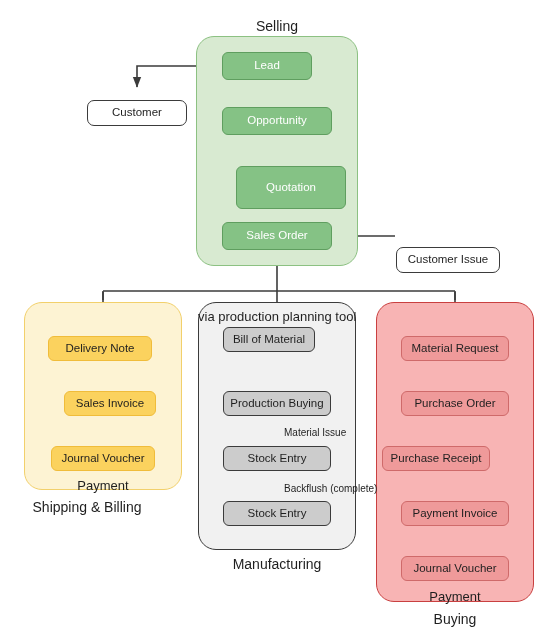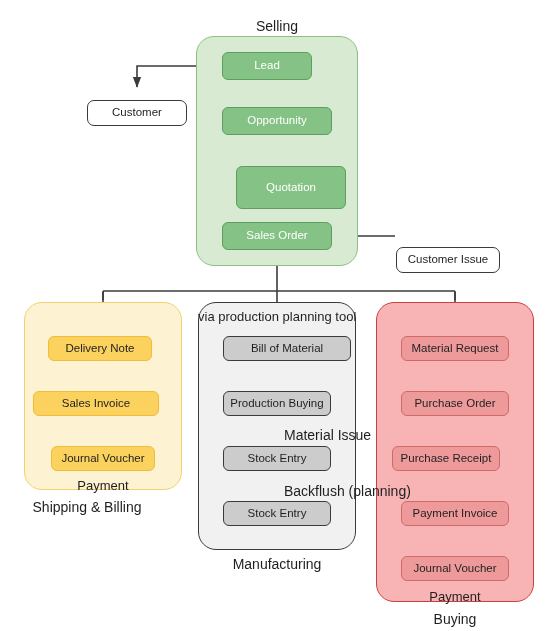--- a/index.html
+++ b/index.html
@@ -95,21 +95,21 @@
   .caption-inner {
     position: absolute;
     font-size: 13px;
     color: #1f1f1f;
     text-align: center;
     white-space: nowrap;
     line-height: 1;
   }
   .edge-label {
     position: absolute;
-    font-size: 14px;
+    font-size: 10px;
     color: #1f1f1f;
     white-space: nowrap;
     line-height: 1;
   }
 </style>
 </head>
 <body>
 
 <div id="canvas">
 
@@ -180,30 +180,30 @@
 
   <div class="node node-green" style="left:222px; top:52px; width:90px; height:28px;">Lead</div>
   <div class="node node-green" style="left:222px; top:107px; width:110px; height:28px;">Opportunity</div>
   <div class="node node-green" style="left:222px; top:166px; width:110px; height:43px;margin-left:14px;">Quotation</div>
   <div class="node node-green" style="left:222px; top:222px; width:110px; height:28px;">Sales Order</div>
 
   <div class="node node-white" style="left:87px; top:88px; width:100px; height:26px;margin-top:12px;">Customer</div>
   <div class="node node-white" style="left:396px; top:223px; width:104px; height:26px;margin-top:24px;">Customer Issue</div>
 
   <div class="node node-yellow" style="left:48px; top:336px; width:104px; height:25px;">Delivery Note</div>
-  <div class="node node-yellow" style="left:33px; top:391px; width:126px; height:25px;">Sales Invoice</div>
+  <div class="node node-yellow" style="left:64px; top:391px; width:92px; height:25px;">Sales Invoice</div>
   <div class="node node-yellow" style="left:51px; top:446px; width:104px; height:25px;">Journal Voucher</div>
 
-  <div class="node node-gray" style="left:223px; top:336px; width:128px; height:25px;">Bill of Material</div>
+  <div class="node node-gray" style="left:223px; top:327px; width:92px; height:25px;">Bill of Material</div>
   <div class="node node-gray" style="left:223px; top:391px; width:108px; height:25px;">Production Buying</div>
   <div class="node node-gray" style="left:223px; top:446px; width:108px; height:25px;">Stock Entry</div>
   <div class="node node-gray" style="left:223px; top:501px; width:108px; height:25px;">Stock Entry</div>
 
   <div class="node node-red" style="left:401px; top:336px; width:108px; height:25px;">Material Request</div>
   <div class="node node-red" style="left:401px; top:391px; width:108px; height:25px;">Purchase Order</div>
-  <div class="node node-red" style="left:392px; top:446px; width:108px; height:25px;">Purchase Receipt</div>
+  <div class="node node-red" style="left:382px; top:446px; width:108px; height:25px;">Purchase Receipt</div>
   <div class="node node-red" style="left:401px; top:501px; width:108px; height:25px;">Payment Invoice</div>
   <div class="node node-red" style="left:401px; top:556px; width:108px; height:25px;">Journal Voucher</div>
 
   <div class="edge-label" style="left:284px; top:428px;">Material Issue</div>
-  <div class="edge-label" style="left:284px; top:484px;">Backflush (planning)</div>
+  <div class="edge-label" style="left:284px; top:484px;">Backflush (complete)</div>
 
 </div>
 
 </body></html>

